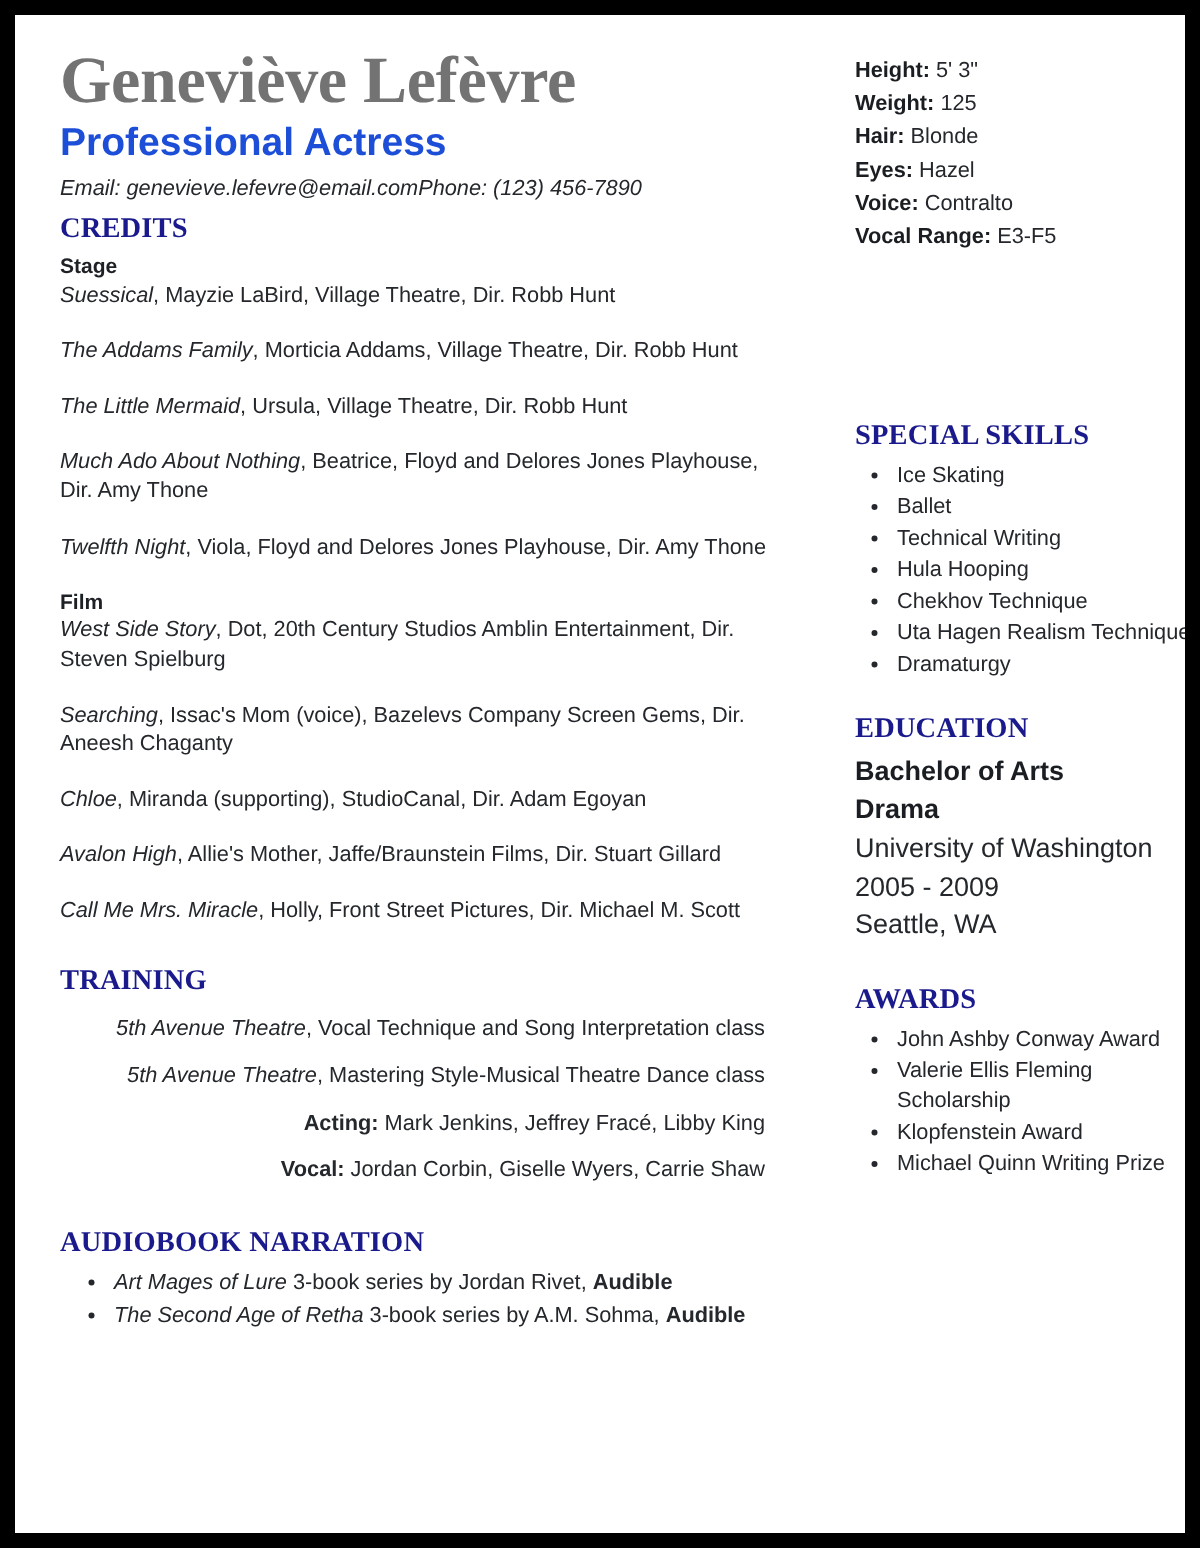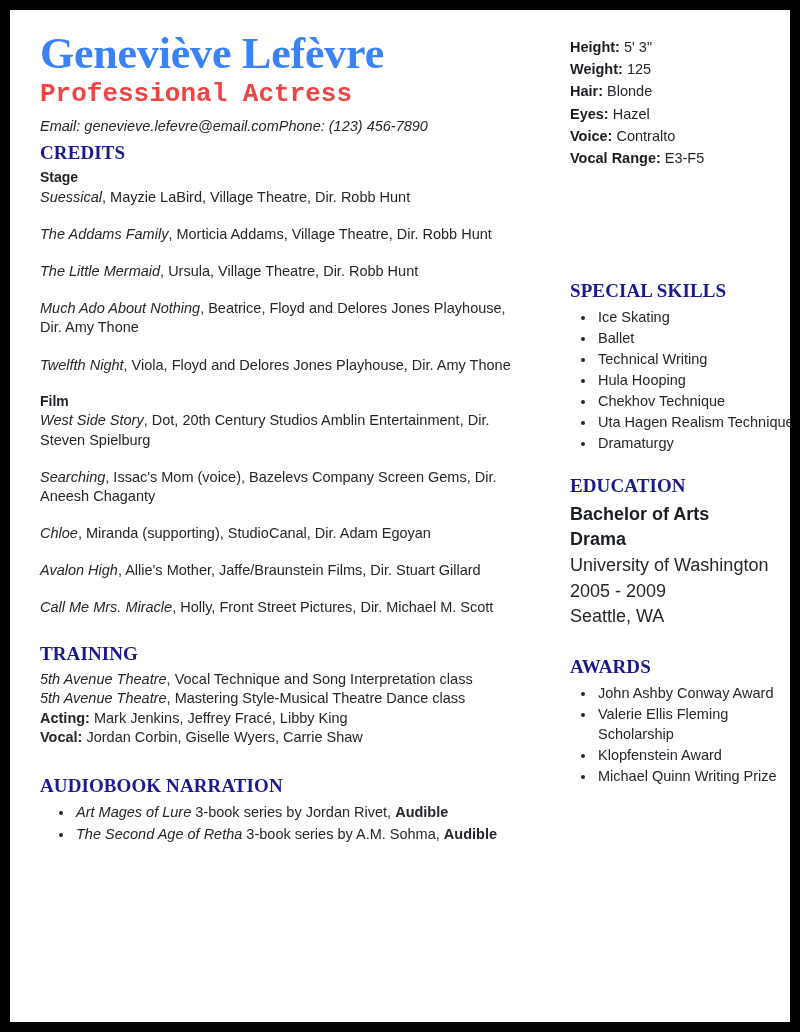--- a/index.html
+++ b/index.html
@@ -33,30 +33,30 @@
   }
 
   
   .header-block { margin-bottom: 6px; }
 
   .name {
     font-family: "Liberation Serif", serif;
     font-size: 44px;
     line-height: 1.08;
     font-weight: 700;
-    color: #3b82f6;
+    color: #737373;
     letter-spacing: -0.2px;
     margin: 0;
   }
   .subtitle {
-    font-family: Liberation Mono, monospace;
+    font-family: Liberation Sans, sans-serif;
     font-size: 26px;
     line-height: 1.15;
     font-weight: 700;
-    color: #ef4444;
+    color: #1d4ed8;
     margin: 2px 0 0 0;
   }
   .contact-line {
     font-size: 14.5px;
     font-style: italic;
     color: #24272b;
     margin: 8px 0 0 0;
     line-height: 1.3;
   }
 
@@ -114,21 +114,22 @@
   .credit-entry:last-child { margin-bottom: 0; }
   .credit-entry .ttl { font-style: italic; }
 
   .section { margin-bottom: 16px; }
 
   
   .training-line {
     font-size: 14.5px;
     line-height: 1.33;
     color: #24272b;
-    margin: 0;
+    margin: 12px;
+    text-align: right;
   }
   .training-line .ttl { font-style: italic; }
   .training-line .lbl { font-weight: 700; }
 
   
   ul.bullets {
     margin: 4px;
     padding-left: 22px;
     list-style: disc;
   }

